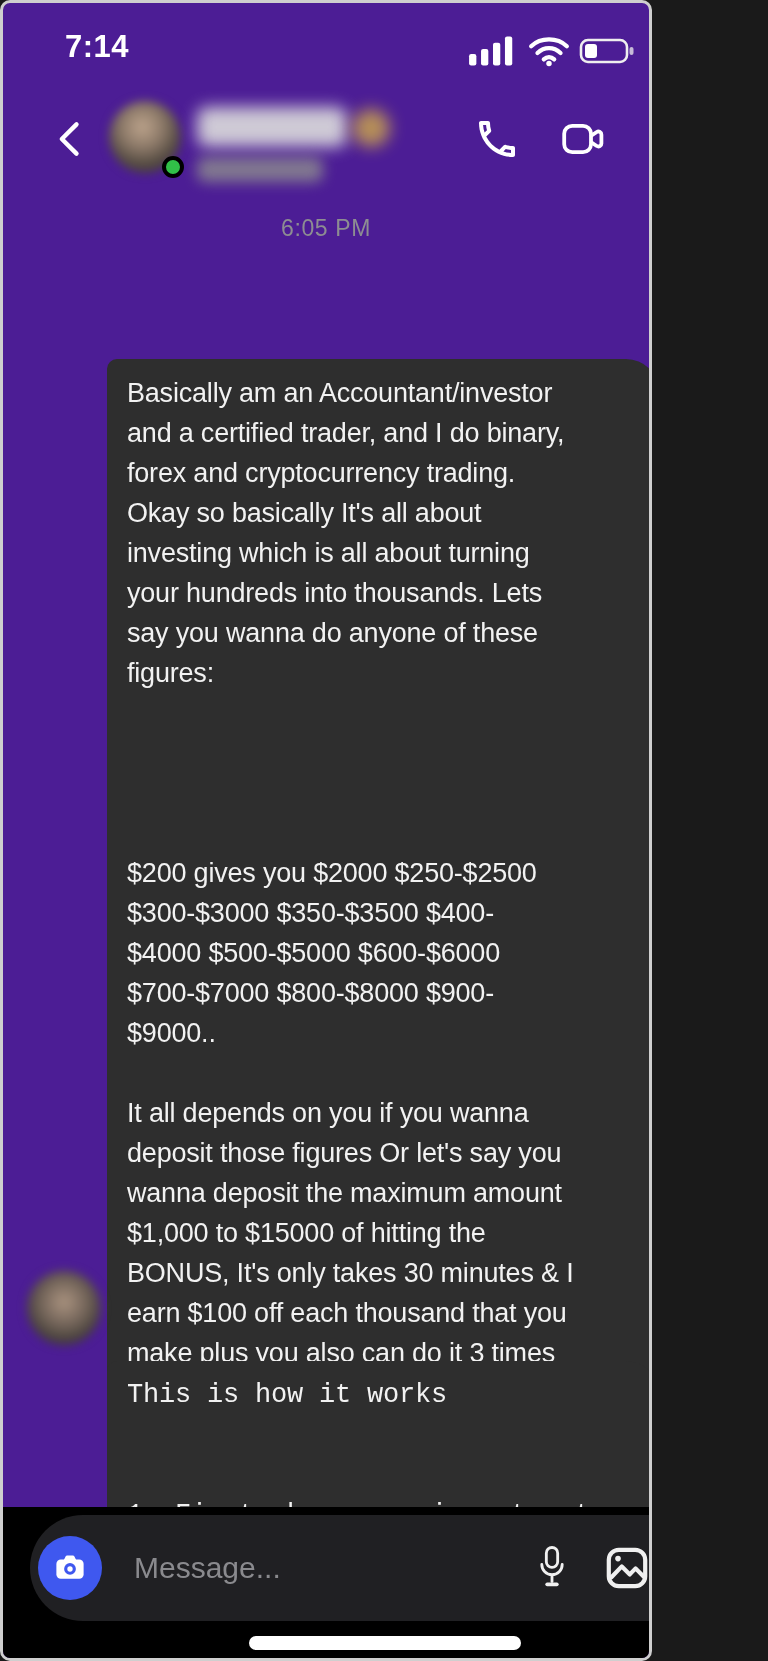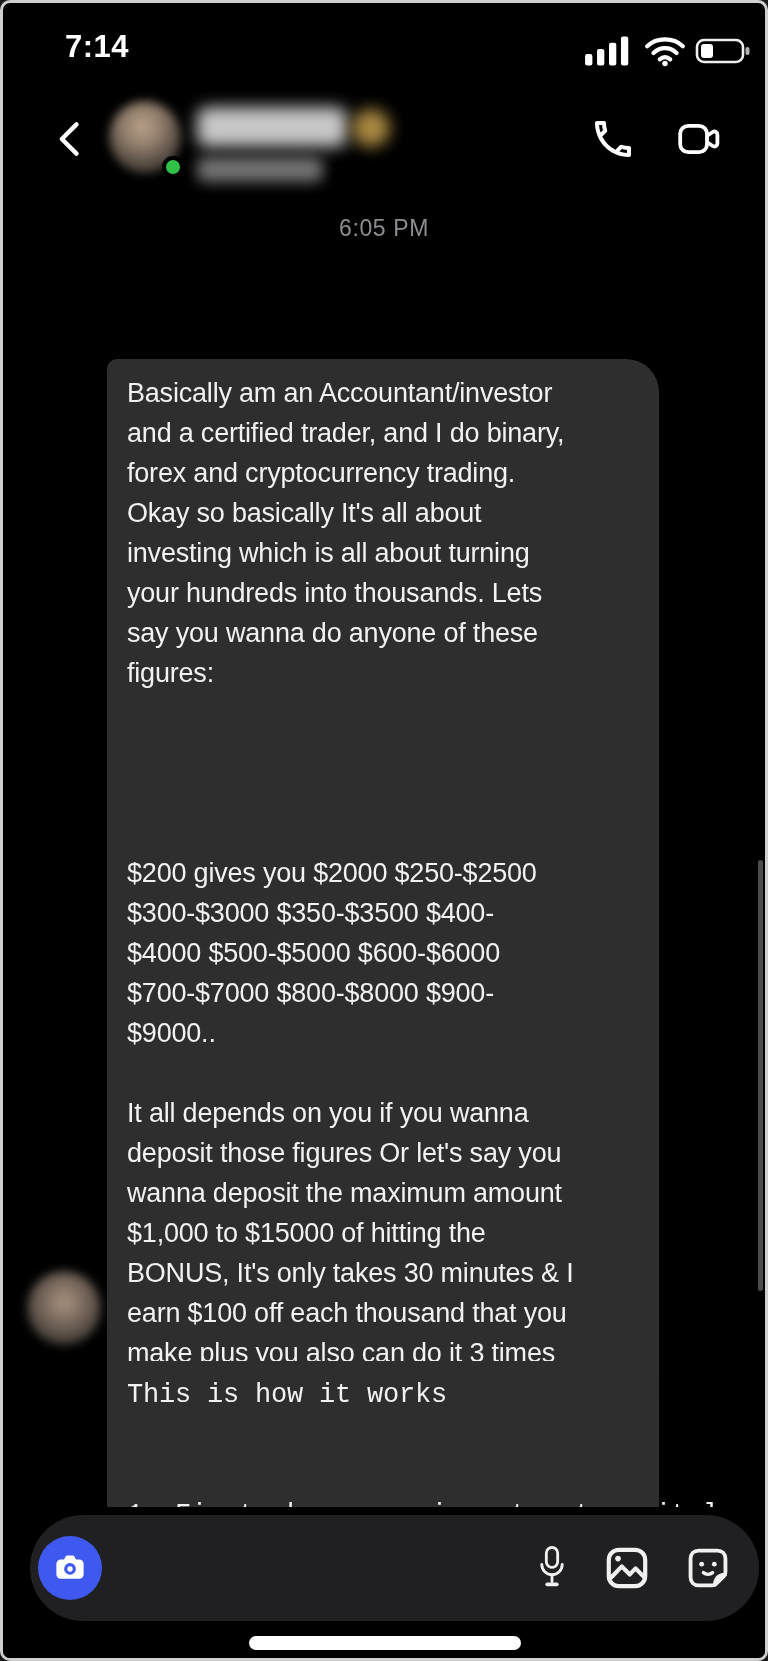--- a/index.html
+++ b/index.html
@@ -1,23 +1,23 @@
 <!DOCTYPE html>
 <html><head>
 <meta charset="utf-8">
 <style>
   * { box-sizing: border-box; margin: 0; padding: 0; }
   html, body { background: #1a1a1a; }
   body { font-family: "Liberation Sans", "DejaVu Sans", sans-serif; }
 
   #screen {
     position: relative;
-    width: 768px;
+    width: 652px;
     height: 1661px;
-    background: #000000;
+    background: #4c1d95;
     border: 3px solid #cfcfcf;
     border-radius: 10px;
     overflow: hidden;
     -webkit-font-smoothing: antialiased;
   }
 
   
   .statusbar { position: absolute; top: 0; left: 0; width: 100%; height: 78px; }
   .status-time {
     position: absolute; left: 62px; top: 26px;
@@ -209,20 +209,21 @@
   <div class="composer-area">
     <div class="composer-pill">
       <button class="camera-btn">
         <svg width="38" height="38" viewBox="0 0 24 24">
           <path d="M8.1 6.9 L9.2 4.7 c.2-.4.55-.6 1-.6 h3.6 c.45 0 .8.2 1 .6 l1.1 2.2 z" fill="#fff"></path>
           <rect x="3.4" y="6.6" width="17.2" height="12.2" rx="2.8" fill="#fff"></rect>
           <circle cx="12" cy="12.6" r="3.7" fill="#3f58ef"></circle>
           <circle cx="12" cy="12.6" r="1.7" fill="#fff"></circle>
         </svg>
       </button>
+      <input class="message-input" type="text" placeholder="Message..." style="">
       <div class="composer-icons">
         <button class="icon-btn">
           <svg width="34" height="58" viewBox="0 0 24 34" fill="none" stroke="#f0f0f0" stroke-width="2" stroke-linecap="round">
             <rect x="8" y="2.5" width="8" height="14" rx="4"></rect>
             <path d="M4.8 14.5 a7.2 7.2 0 0 0 14.4 0"></path>
             <line x1="12" y1="22" x2="12" y2="26.5"></line>
             <line x1="8.6" y1="28.5" x2="15.4" y2="28.5" stroke-width="2.6"></line>
           </svg>
         </button>
         <button class="icon-btn">

